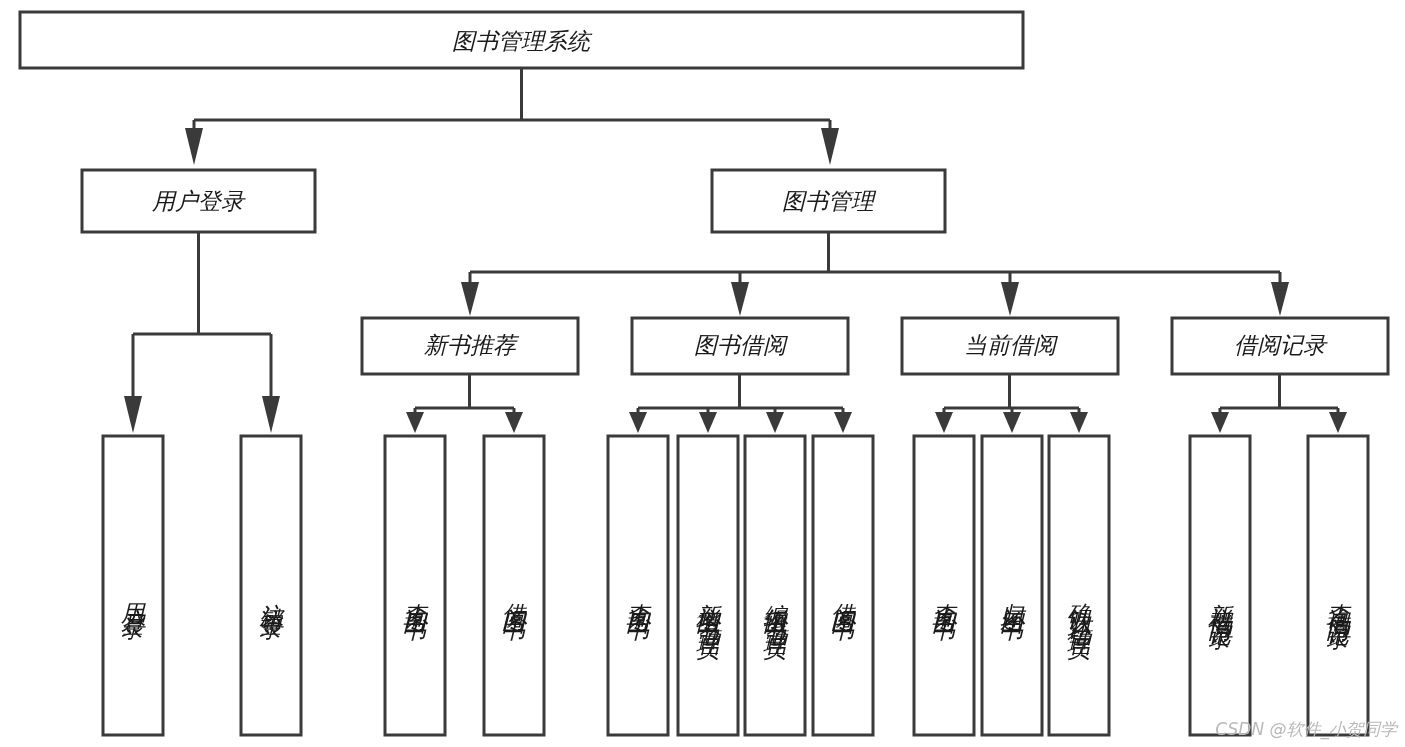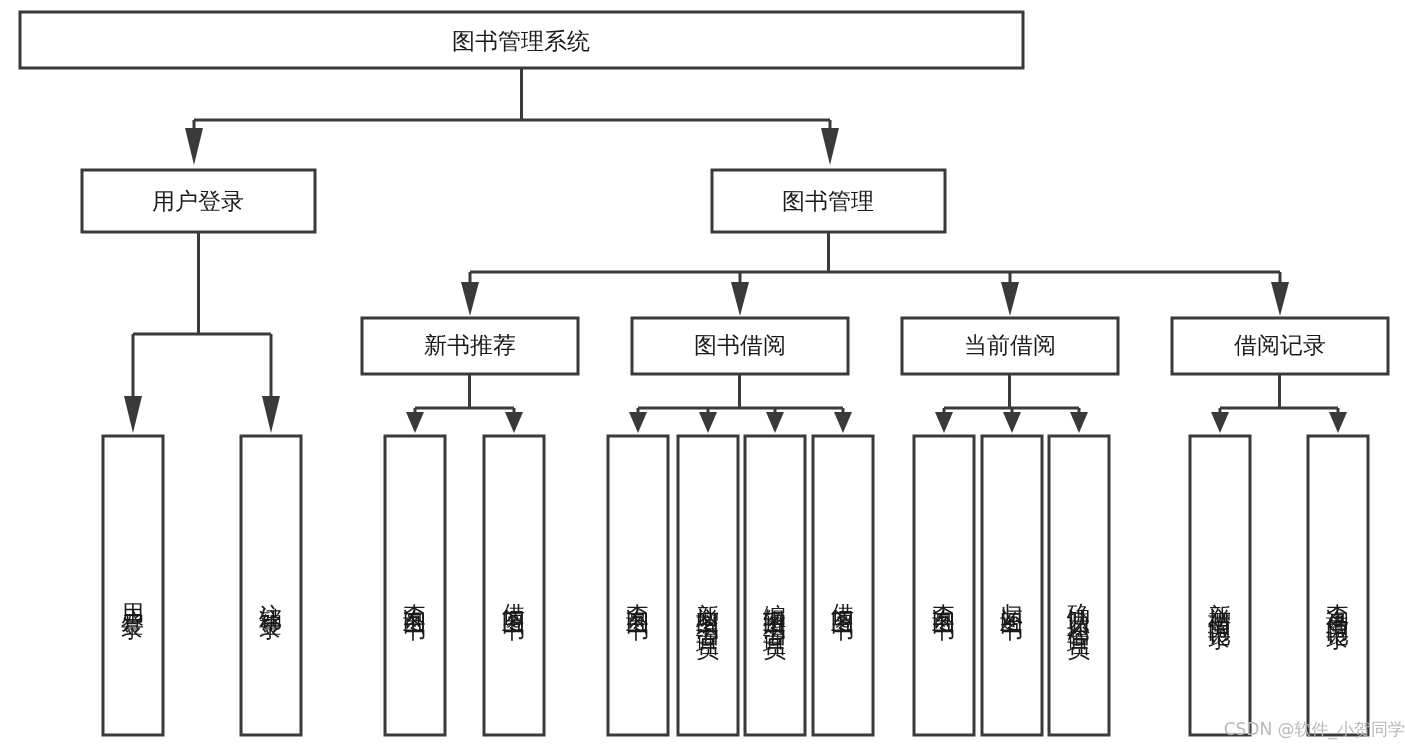--- a/index.html
+++ b/index.html
@@ -13,20 +13,21 @@
     font-family: "DejaVu Sans", "Liberation Sans", sans-serif;
     overflow: hidden;
     position: relative;
   }
   #diagram-root {
     position: absolute;
     left: 0;
     top: 0;
     width: 1405px;
     height: 747px;
+    font-style: italic;
   }
   svg.diagram {
     display: block;
     width: 1405px;
     height: 747px;
   }
   .node-box {
     fill: #ffffff;
     stroke: #3a3a3a;
     stroke-width: 3;
@@ -53,21 +54,21 @@
     font-size: 23px;
     fill: #1a1a1a;
     writing-mode: vertical-rl;
     text-orientation: upright;
     glyph-orientation-vertical: 0;
     letter-spacing: 5px;
     dominant-baseline: central;
   }
   .watermark {
     position: absolute;
-    right: 0;
+    right: 8px;
     bottom: 6px;
     font-family: "DejaVu Sans", "Liberation Sans", sans-serif;
     font-size: 17px;
     color: #b9b9b9;
     white-space: nowrap;
     pointer-events: none;
   }
 </style>
 </head>
 <body>

